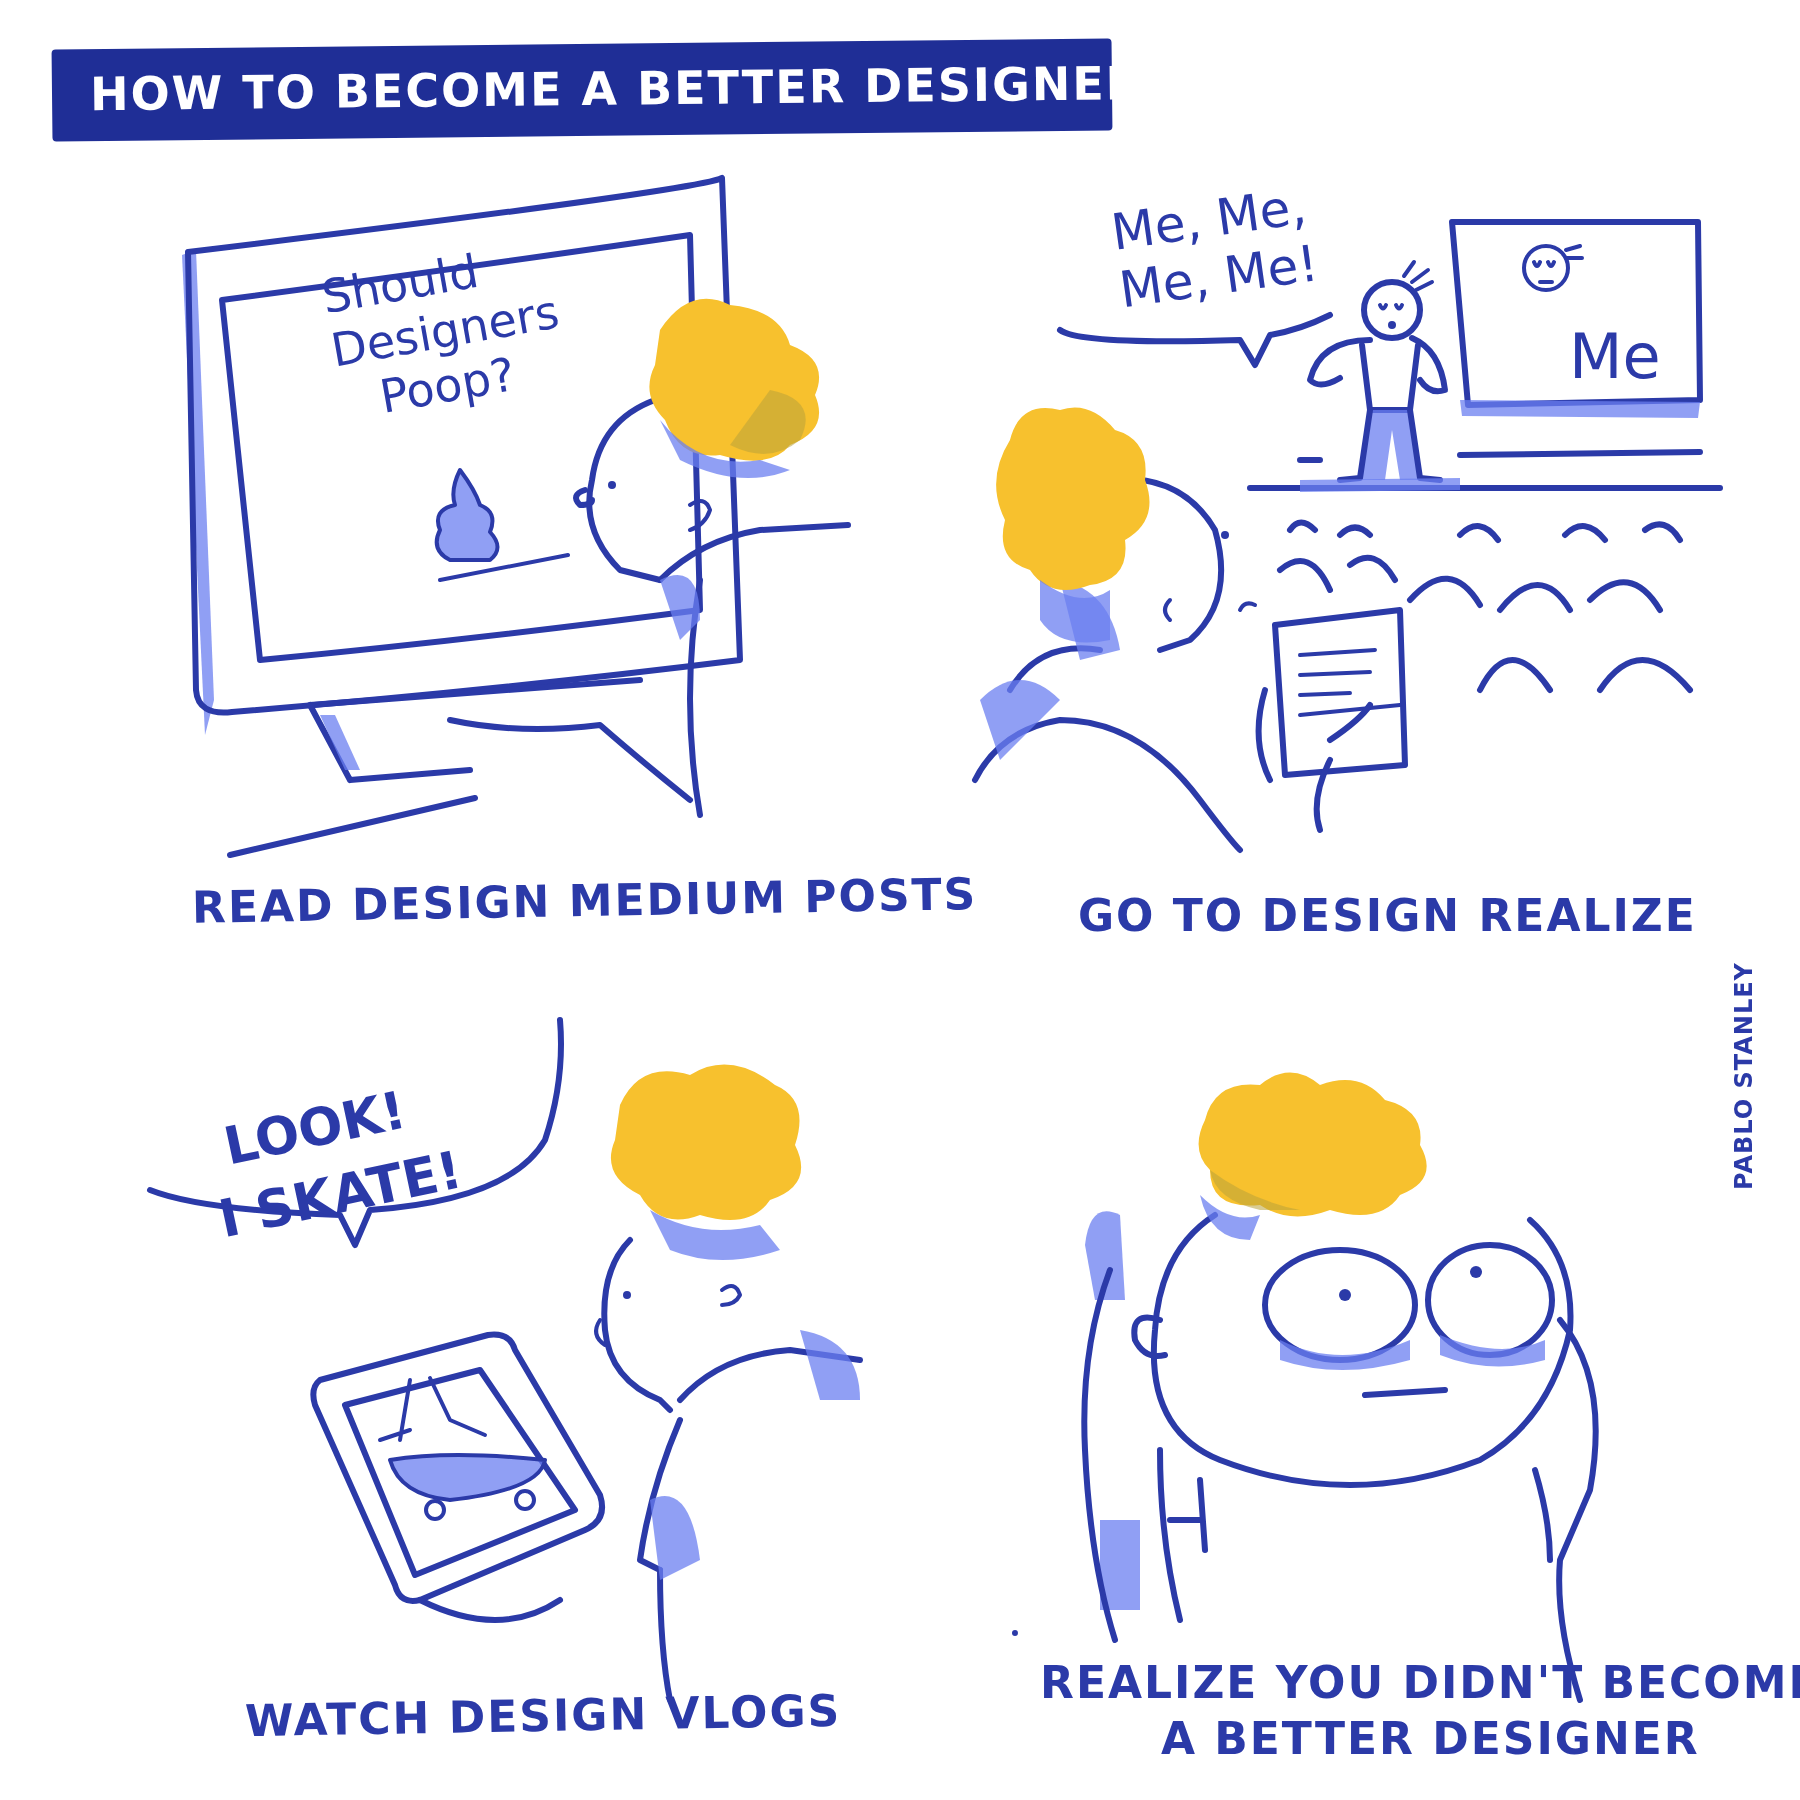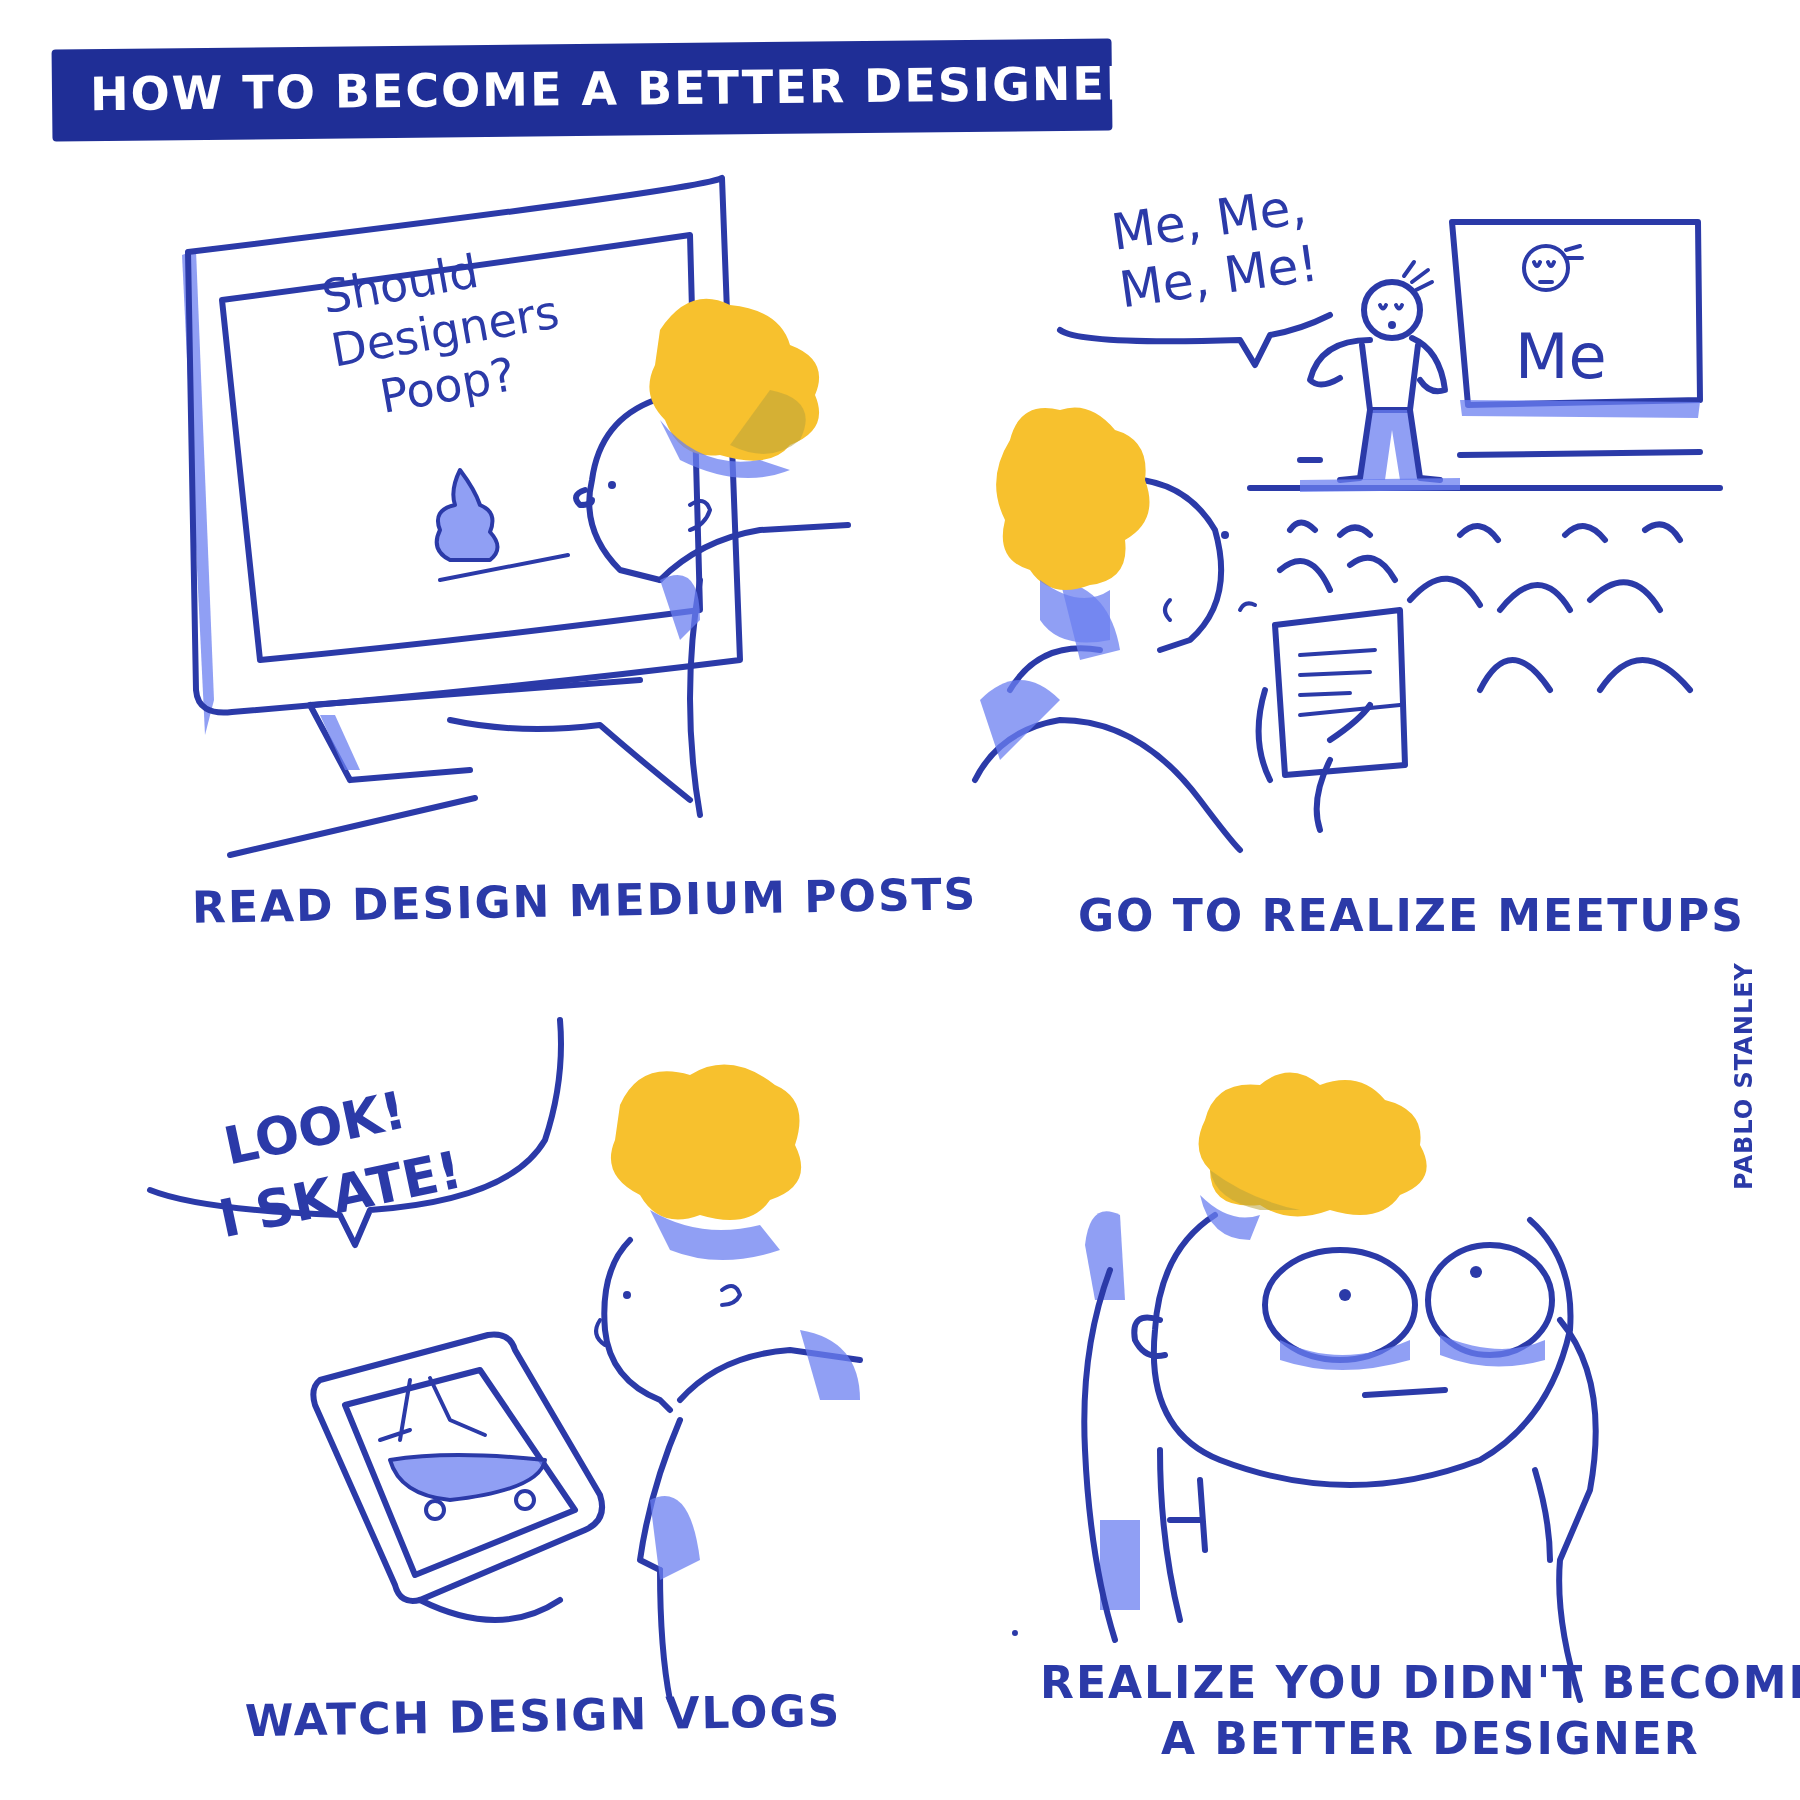--- a/index.html
+++ b/index.html
@@ -154,28 +154,28 @@
 <div class="handtext" style="left:330px; top:250px; font-size:46px; line-height:54px; transform:rotate(-10deg);">
   <div>Should</div>
   <div>Designers</div>
   <div style="padding-left:40px;">Poop?</div>
 </div>
 
 <div class="handtext" style="left:1115px; top:190px; font-size:50px; line-height:58px; transform:rotate(-8deg);">
   <div>Me, Me,</div>
   <div>Me, Me!</div>
 </div>
-<div class="handtext" style="left:1515px; top:320px; font-size:62px;">Me</div>
+<div class="handtext" style="left:1569px; top:320px; font-size:62px;">Me</div>
 
 <div class="handtext" style="left:210px; top:1090px; font-size:52px; line-height:70px; transform:rotate(-12deg); font-weight:bold;">
   <div style="padding-left:20px;">LOOK!</div>
   <div>I SKATE!</div>
 </div>
 
 <div class="caption" style="left:192px; top:875px; transform:rotate(-1deg);">READ DESIGN MEDIUM POSTS</div>
-<div class="caption" style="left:1078px; top:890px;">GO TO REALIZE MEETUPS</div>
+<div class="caption" style="left:1078px; top:890px;">GO TO DESIGN REALIZE</div>
 <div class="caption" style="left:245px; top:1690px; transform:rotate(-1deg);">WATCH DESIGN VLOGS</div>
 <div class="caption" style="left:1040px; top:1655px; text-align:center; line-height:56px;">
   <div>REALIZE YOU DIDN'T BECOME</div>
   <div>A BETTER DESIGNER</div>
 </div>
 
 <div class="signature">PABLO STANLEY</div>
 
 </body></html>

